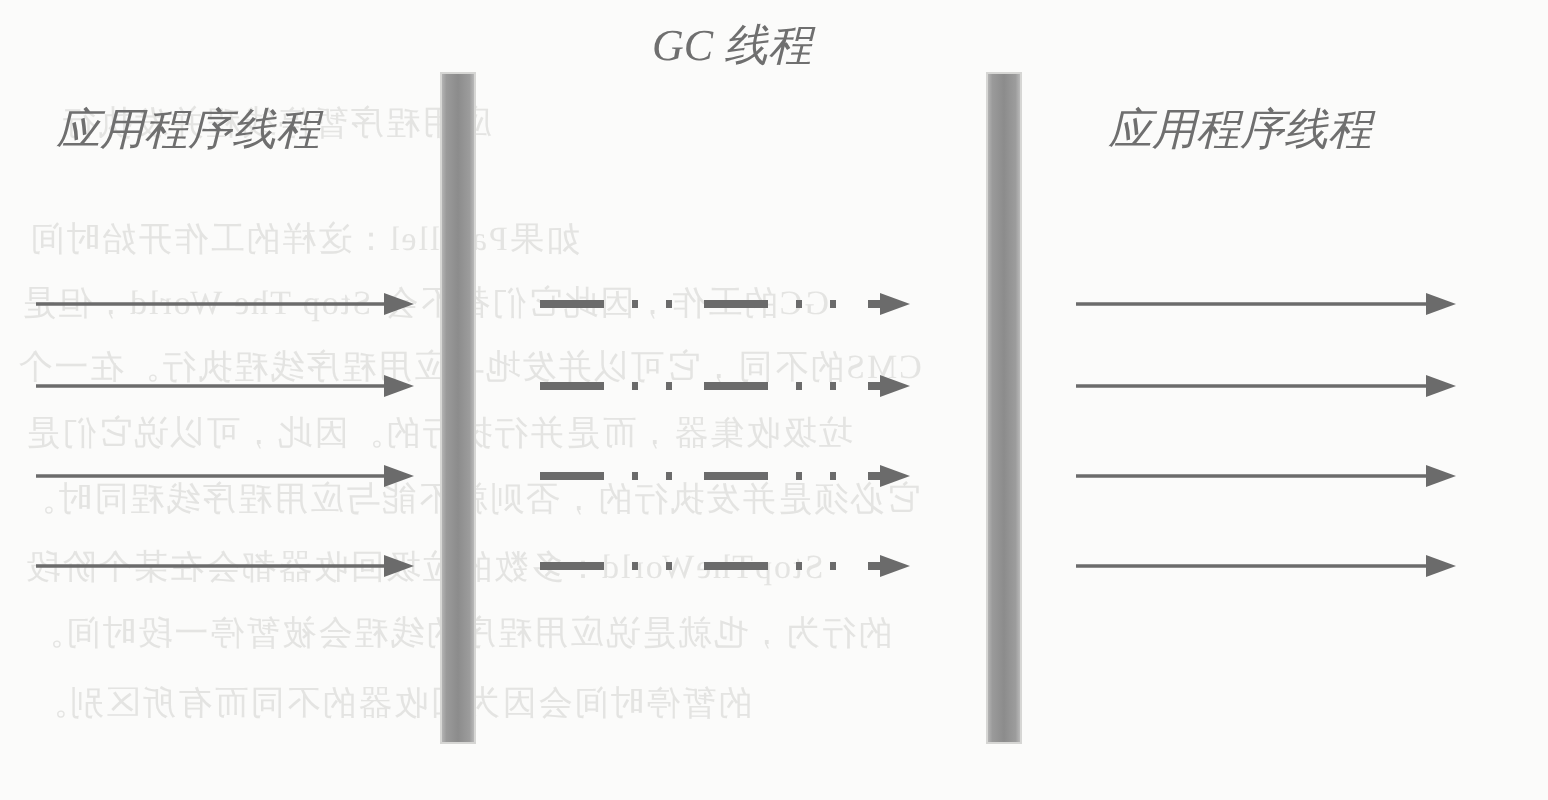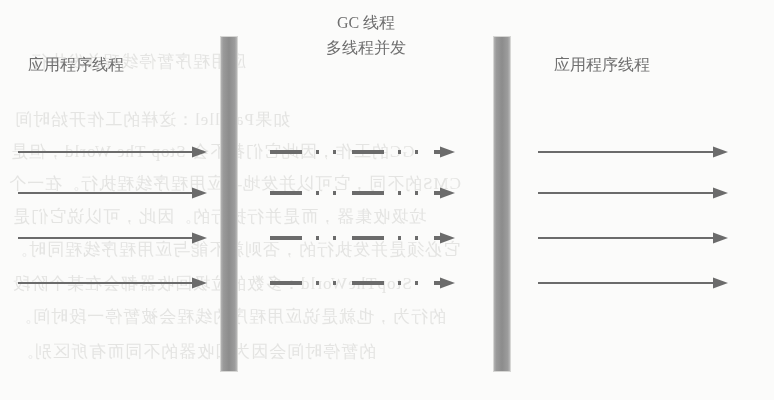--- a/index.html
+++ b/index.html
@@ -27,25 +27,26 @@
     user-select: none;
     pointer-events: none;
     font-family: "Liberation Serif", "DejaVu Serif", serif;
   }
   .bleed-rev { transform: scaleX(-1); }
 
   
   .label {
     position: absolute;
     color: #6f6f6f;
-    font-size: 16px;
+    font-size: 22px;
     line-height: 25px;
     white-space: nowrap;
     text-align: center;
     font-family: "Liberation Serif", "DejaVu Serif", serif;
+    font-style: italic;
   }
   .label-left  { left: 28px;  top: 52px; }
   .label-right { left: 554px; top: 52px; }
   .label-center {
     left: 268px;
     top: 10px;
     width: 196px;
   }
   .label-center .l1,
   .label-center .l2,
@@ -89,21 +90,20 @@
       <div class="bleed bleed-rev" style="left: 16px; top: 340px;">的暂停时间会因为回收器的不同而有所区别。</div>
     </div>
 
   <div class="bar bar-left"></div>
   <div class="bar bar-right"></div>
 
   <div class="label label-left">应用程序线程</div>
 
   <div class="label label-center">
     <span class="l1">GC 线程</span>
-    <span class="l2">多线程并发</span>
   </div>
 
   <div class="label label-right">应用程序线程</div>
 
   <div id="arrowLayer">
       <div class="arrow" style="left: 18px; top: 145px; width: 189px;">
         <svg width="189" height="14" viewBox="0 0 189 14">
       <line x1="0" y1="7" x2="176" y2="7" stroke="#6b6b6b" stroke-width="1.8"></line>
       <polygon points="174,1.5 189,7 174,12.5" fill="#6b6b6b"></polygon>
     </svg>

